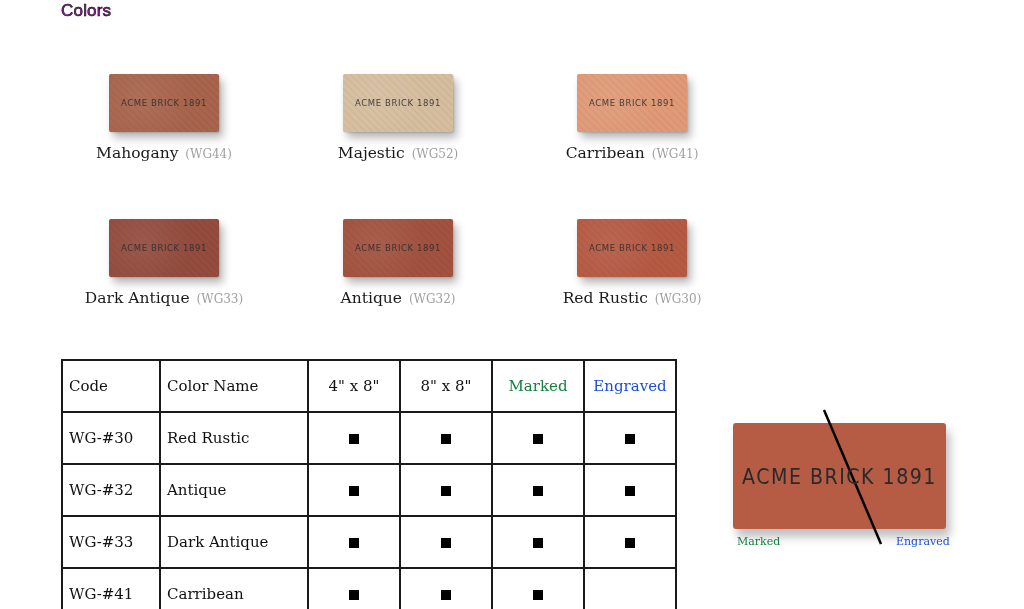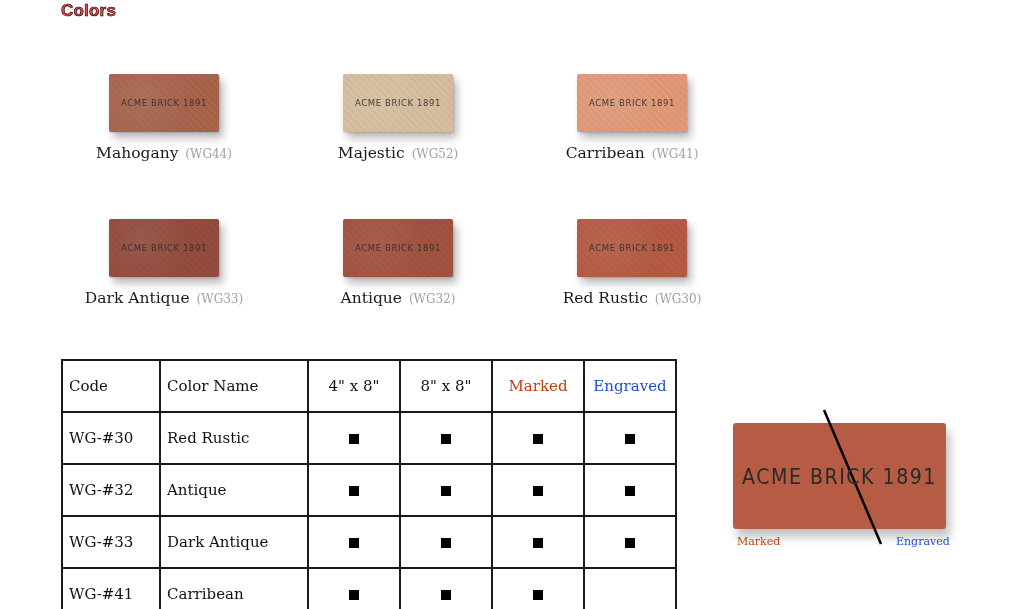--- a/index.html
+++ b/index.html
@@ -1,29 +1,29 @@
 <!DOCTYPE html>
 <html><head>
 <meta charset="utf-8">
 <style>
   html, body { margin:0; padding:0; background:#ffffff; }
   body { width:1024px; height:609px; position:relative; overflow:hidden; font-family:"DejaVu Serif", serif; color:#111; }
-  .title { position:absolute; left:61px; top:1px; font-family:"Liberation Sans", sans-serif; font-weight:700; font-size:17px; letter-spacing:0.2px; color:#ef4444; -webkit-text-stroke:0.6px #000; }
+  .title { position:absolute; left:61px; top:1px; font-family:"Liberation Sans", sans-serif; font-weight:400; font-size:17px; letter-spacing:0.2px; color:#a21caf; -webkit-text-stroke:0.6px #000; }
   .swatch { position:absolute; width:260px; text-align:center; }
   .brick { position:relative; margin:0 auto; width:110px; height:58px; border-radius:2px; box-shadow: 4px 6px 8px rgba(0,0,0,0.28), 1px 1px 2px rgba(0,0,0,0.15); display:flex; align-items:center; justify-content:center; }
   .brick::after { content:""; position:absolute; left:0; right:0; top:0; bottom:0; background: radial-gradient(circle at 30% 40%, rgba(255,255,255,0.08), transparent 60%), repeating-linear-gradient(45deg, rgba(0,0,0,0.03) 0 2px, transparent 2px 5px); border-radius:2px; }
   .brick-text { font-family:"DejaVu Sans", sans-serif; font-size:8.5px; letter-spacing:0.6px; color:#2b2b2b; opacity:0.85; position:relative; z-index:1; transform:scaleY(1.1); }
   .caption { margin-top:12px; font-size:15.5px; color:#1a1a1a; white-space:nowrap; }
   .caption .code { color:#a0a0a0; font-size:12px; margin-left:2px; }
   table.spec { position:absolute; left:61px; top:359px; border-collapse:collapse; font-family:"DejaVu Serif", serif; font-size:15px; }
   table.spec td, table.spec th { border:2px solid #1a1a1a; height:26px; padding:12px 6px; font-weight:normal; }
   table.spec th { text-align:left; }
   table.spec th.c, table.spec td.c { text-align:center; }
   .sq { display:inline-block; width:10px; height:10px; background:#000; vertical-align:middle; }
-  .marked { color:#c2410c; }
+  .marked { color:#15803d; }
   .engraved { color:#1d4ed8; }
   .big-brick { position:absolute; left:733px; top:423px; width:213px; height:106px; border-radius:3px; box-shadow:4px 8px 10px rgba(0,0,0,0.25); display:flex; align-items:center; justify-content:center; }
   .big-brick-text { font-family:"DejaVu Sans", sans-serif; font-size:19px; letter-spacing:1.5px; color:#2a2a2a; transform:scaleY(1.15); position:relative; z-index:1; }
   .diag { position:absolute; left:0; top:0; }
   .lbl { position:absolute; font-family:"DejaVu Serif", serif; font-size:11px; }
 </style>
 </head>
 <body>
 
 <div class="title">Colors</div>

